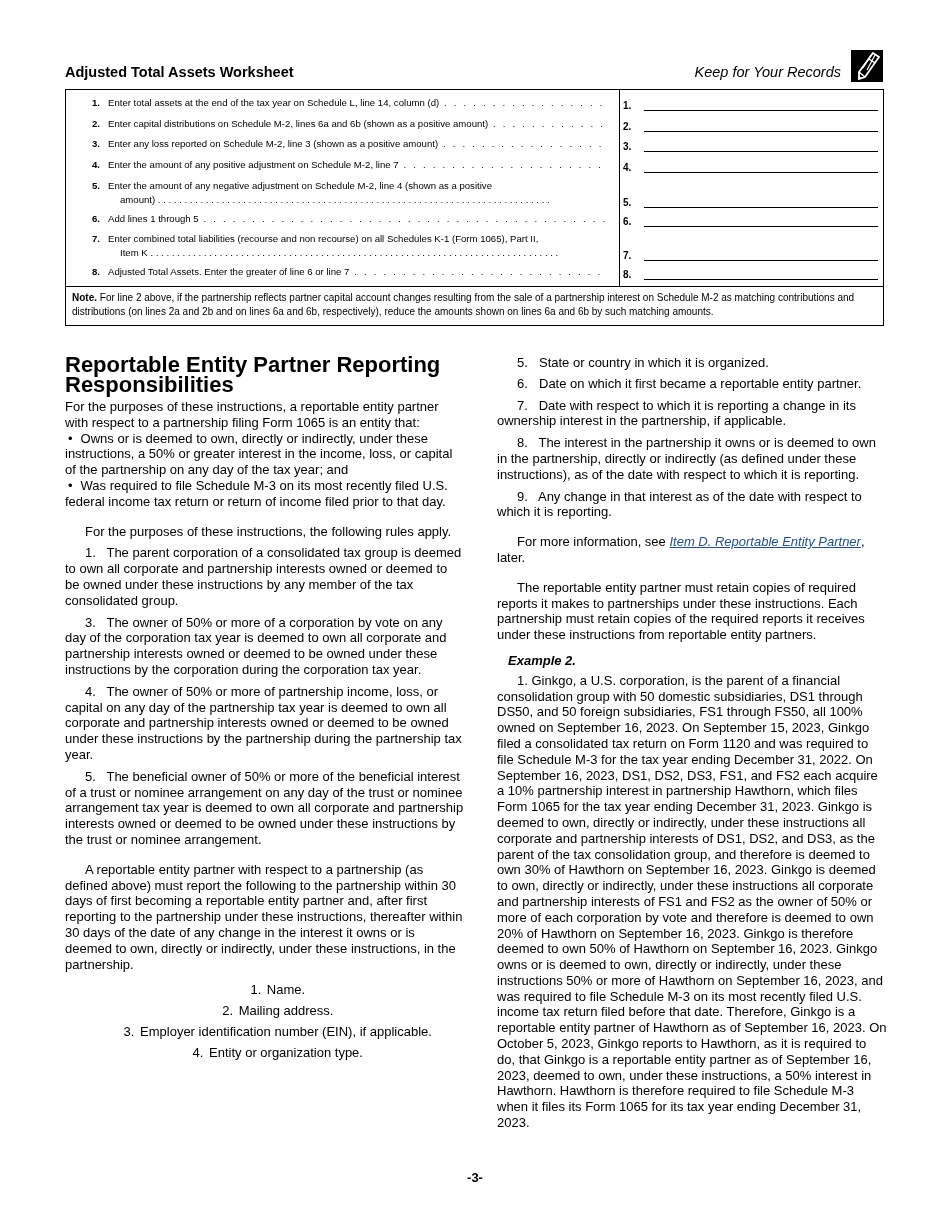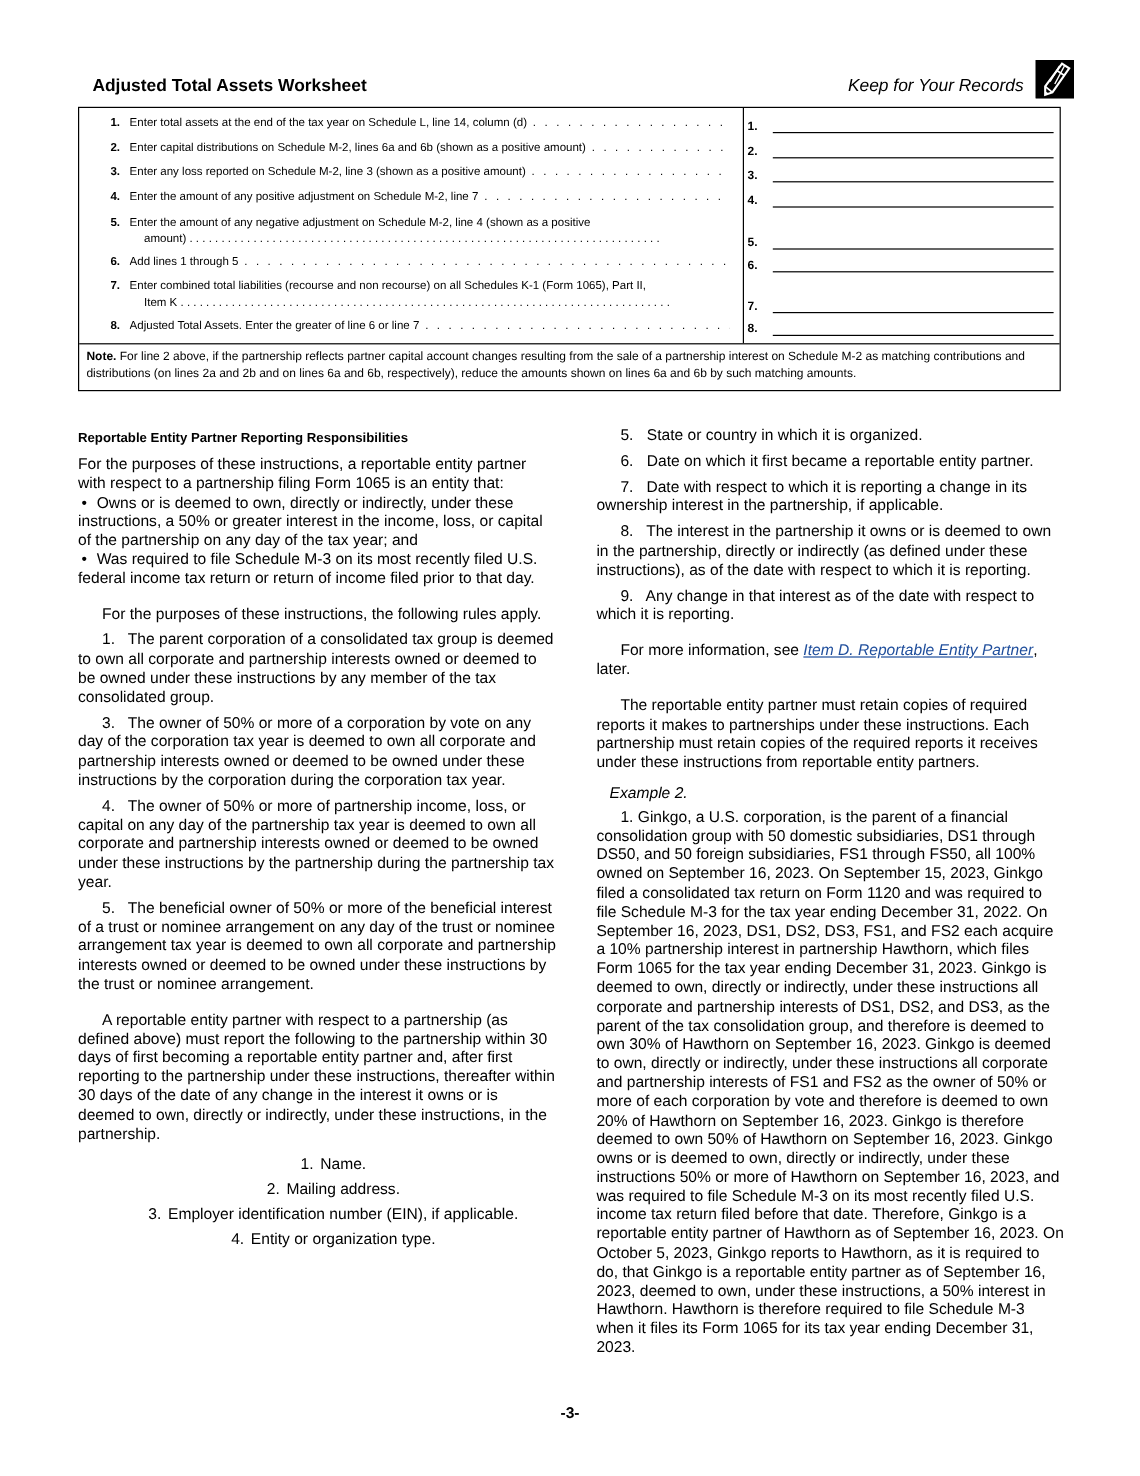--- a/index.html
+++ b/index.html
@@ -1,45 +1,45 @@
 <!DOCTYPE html>
 <html><head>
 <meta charset="utf-8">
 <style>
   html, body { margin: 0; padding: 0; background: #ffffff; }
   body { width: 950px; height: 1230px; position: relative; overflow: hidden; font-family: "Liberation Sans", sans-serif; color: #000; }
-  .ws-header { position: absolute; left: 77px; top: 50px; width: 820px; height: 40px; }
+  .ws-header { position: absolute; left: 65px; top: 50px; width: 820px; height: 40px; }
   .ws-title { position: absolute; left: 0; top: 14px; font-size: 14.5px; font-weight: bold; }
   .ws-keep { position: absolute; right: 44px; top: 14px; font-size: 14.5px; font-style: italic; }
   .pencil { position: absolute; right: 2px; top: 0; width: 32px; height: 32px; background: #000; }
   .ws-box { position: absolute; left: 65px; top: 89px; width: 819px; height: 237px; border: 1px solid #000; box-sizing: border-box; }
   .ws-divider { position: absolute; left: 553px; top: 0; width: 1px; height: 196px; background: #000; }
   .ws-note-sep { position: absolute; left: 0; top: 196px; width: 100%; height: 1px; background: #000; }
   .ws-row { position: absolute; left: 0; width: 817px; font-size: 9.6px; line-height: 14px; }
   .ws-num { position: absolute; left: 22px; font-weight: bold; text-align: right; width: 12px; }
   .ws-text { position: absolute; left: 42px; width: 500px; white-space: nowrap; overflow: hidden; }
   .ws-text .dots { color: #000; letter-spacing: 2.2px; }
   .ws-text2 { position: absolute; left: 54px; width: 488px; white-space: nowrap; overflow: hidden; }
   .ws-linenum { position: absolute; left: 557px; font-weight: bold; font-size: 10px; }
   .ws-line { position: absolute; left: 578px; width: 234px; height: 0; border-bottom: 1px solid #000; }
   .ws-note { position: absolute; left: 6px; top: 201px; width: 800px; font-size: 10px; line-height: 14px; }
   .ws-note b { font-weight: bold; }
 
   .col { position: absolute; font-size: 13px; line-height: 15.8px; }
   .col-left { left: 65px; top: 355px; width: 400px; }
   .col-right { left: 497px; top: 355px; width: 390px; }
-  h2.sec { font-size: 11px; font-weight: bold; line-height: 20px; margin: 0 0 4px 0; }
+  h2.sec { font-size: 22px; font-weight: bold; line-height: 20px; margin: 0 0 4px 0; }
   p { margin: 0; }
   .indent { text-indent: 20px; }
   .gap { margin-top: 6px; }
   .gap-lg { margin-top: 14px; }
   .bul::before { content: "\2022"; margin-right: 8px; margin-left: 3px; }
   .li { padding-left: 42px; text-indent: -22px; margin-top: 5px; }
   .li .n { display: inline-block; width: 22px; text-indent: 0; }
-  .ex-title { font-weight: normal; font-style: italic; margin-top: 10px; padding-left: 11px; }
+  .ex-title { font-weight: bold; font-style: italic; margin-top: 10px; padding-left: 11px; }
   a.link { color: #1f4e9c; font-style: italic; text-decoration: underline; }
   .pagenum { position: absolute; left: 0; width: 950px; top: 1170px; text-align: center; font-size: 13px; font-weight: bold; }
 </style>
 </head>
 <body>
 
 <div class="ws-header">
   <div class="ws-title">Adjusted Total Assets Worksheet</div>
   <div class="ws-keep">Keep for Your Records</div>
   <div class="pencil">

